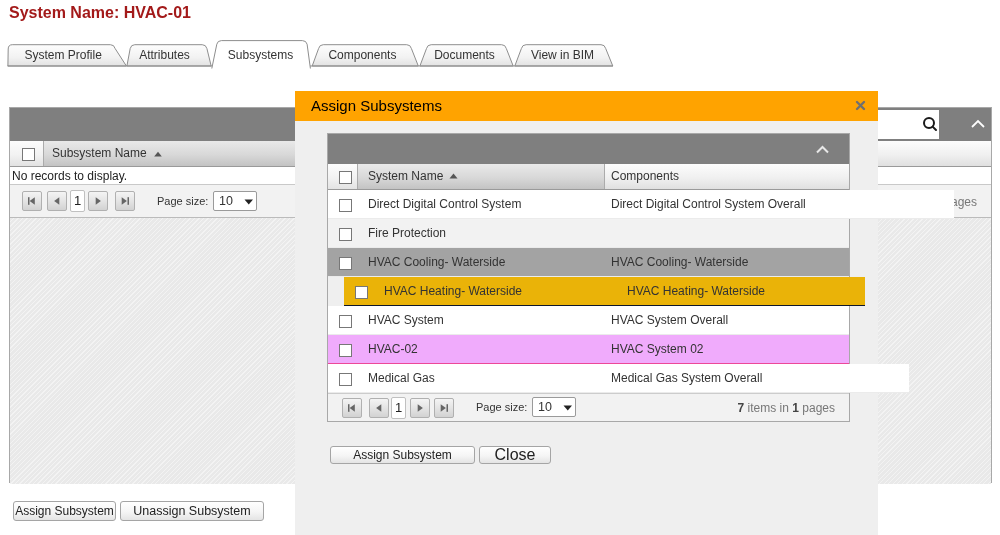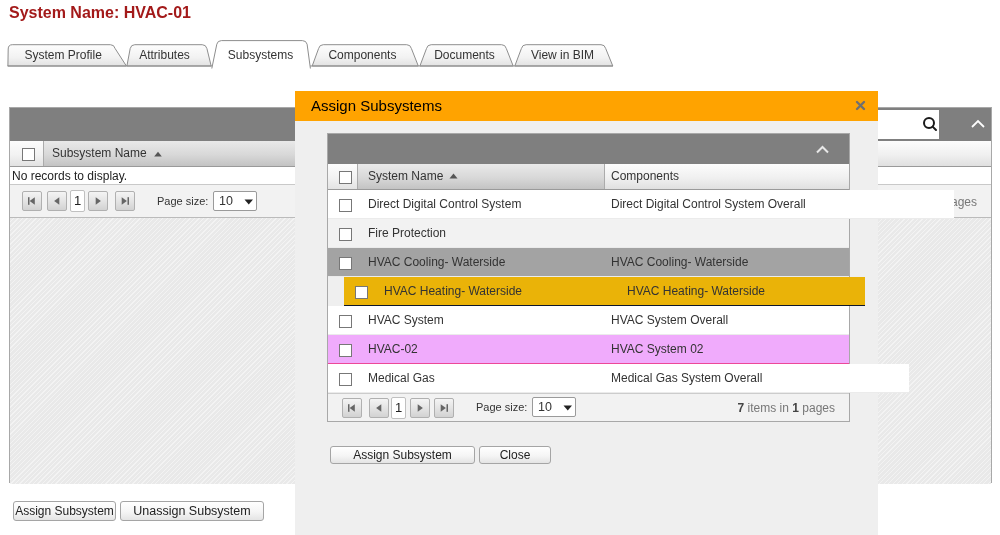--- a/index.html
+++ b/index.html
@@ -203,14 +203,14 @@
         <div class="abs" style="left:5px;top:2px;font-size:12.5px;color:#333;">10</div>
         <svg class="abs" style="left:30px;top:7px;" width="10" height="6">
             <polygon points="0.5,0.5 9,0.5 4.75,5.5" fill="#222"></polygon>
           </svg>
       </div>
       <div class="abs" style="right:14px;top:7px;font-size:12px;color:#777;"><b style="color:#444;">7</b> items in <b style="color:#444;">1</b> pages</div>
     </div>
   </div>
 
   <div class="gbtn" style="left:35px;top:355px;width:145px;height:18px;font-size:12px;color:#222;text-align:center;line-height:16px;">Assign Subsystem</div>
-  <div class="gbtn" style="left:184px;top:355px;width:72px;height:18px;font-size:12px;color:#222;text-align:center;line-height:16px;">Close</div>
+  <div class="gbtn" style="left:184px;top:355px;width:72px;height:18px;font-size:16px;color:#222;text-align:center;line-height:16px;">Close</div>
 </div>
 
 </body></html>

